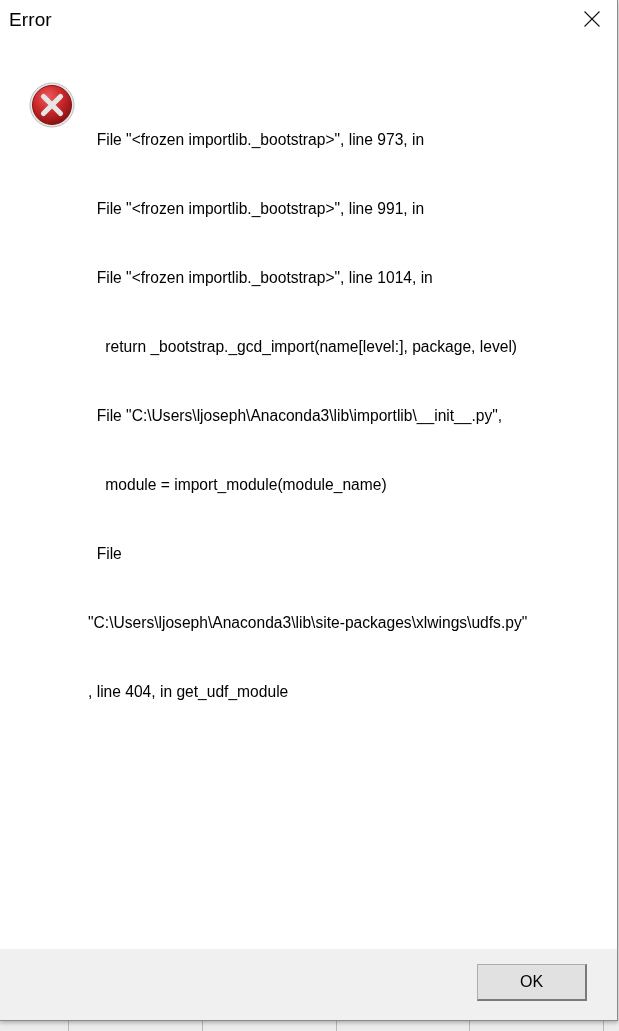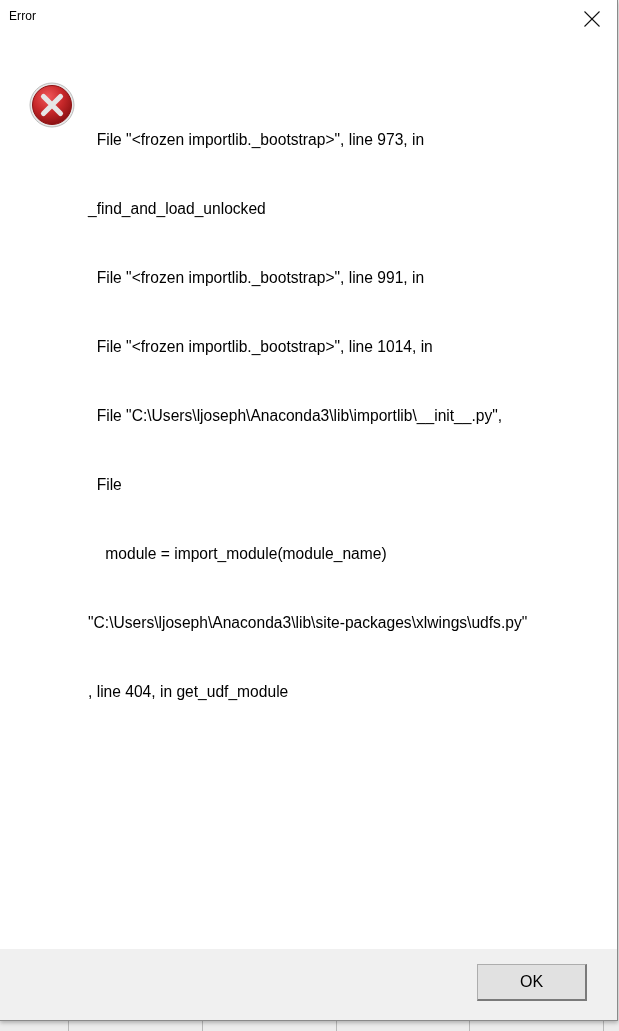--- a/index.html
+++ b/index.html
@@ -37,21 +37,21 @@
   .titlebar {
     position: absolute;
     left: 0; top: 0;
     width: 617px;
     height: 40px;
   }
   .title {
     position: absolute;
     left: 9px;
     top: 9px;
-    font-size: 12px;
+    font-size: 19px;
     color: #000;
     letter-spacing: 0.1px;
   }
   .close-btn {
     position: absolute;
     left: 567px;
     top: 0;
     width: 50px;
     height: 38px;
     cursor: pointer;
@@ -140,26 +140,26 @@
         </radialGradient>
       </defs>
       <circle cx="23" cy="23" r="22" fill="#e8e8e8" stroke="#bdbdbd" stroke-width="1"></circle>
       <circle cx="23" cy="23" r="19.5" fill="url(#eg)" stroke="#8e1214" stroke-width="1"></circle>
       <path d="M14.5 14.5 L31.5 31.5 M31.5 14.5 L14.5 31.5" stroke="#e6e6e6" stroke-width="5.2" stroke-linecap="round"></path>
     </svg>
   </div>
 
   <div class="message">
     <span class="line">  File "&lt;frozen importlib._bootstrap&gt;", line 973, in</span>
-    <span class="line">_find_and_load_unlocked</span>
     <span class="line">  File "&lt;frozen importlib._bootstrap&gt;", line 991, in</span>
     <span class="line">  File "&lt;frozen importlib._bootstrap&gt;", line 1014, in</span>
+    <span class="line">    return _bootstrap._gcd_import(name[level:], package, level)</span>
     <span class="line">  File "C:\Users\ljoseph\Anaconda3\lib\importlib\__init__.py",</span>
+    <span class="line">    module = import_module(module_name)</span>
     <span class="line">  File</span>
-    <span class="line">    module = import_module(module_name)</span>
     <span class="line">"C:\Users\ljoseph\Anaconda3\lib\site-packages\xlwings\udfs.py"</span>
     <span class="line">, line 404, in get_udf_module</span>
     
     
     
     
     
     
     
     

